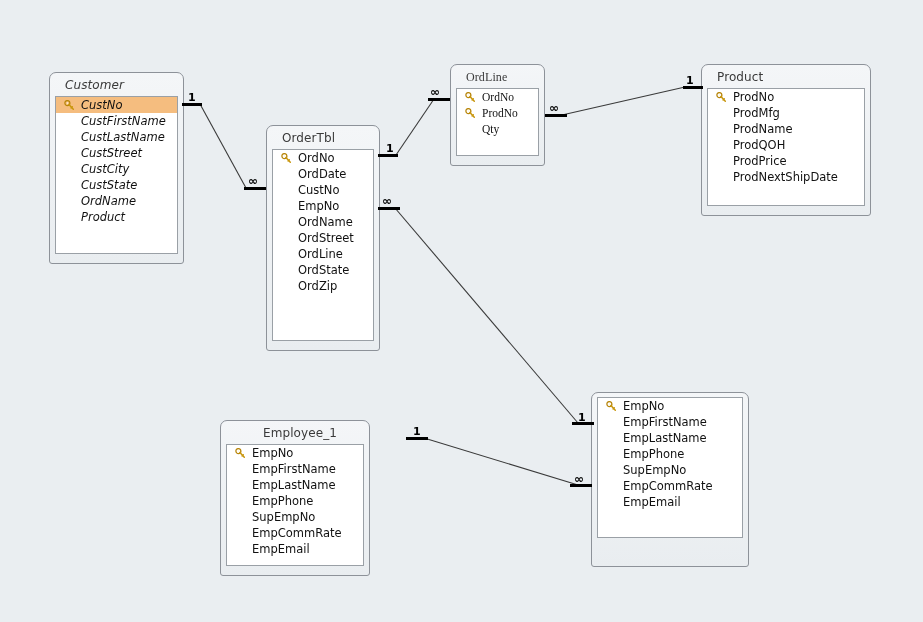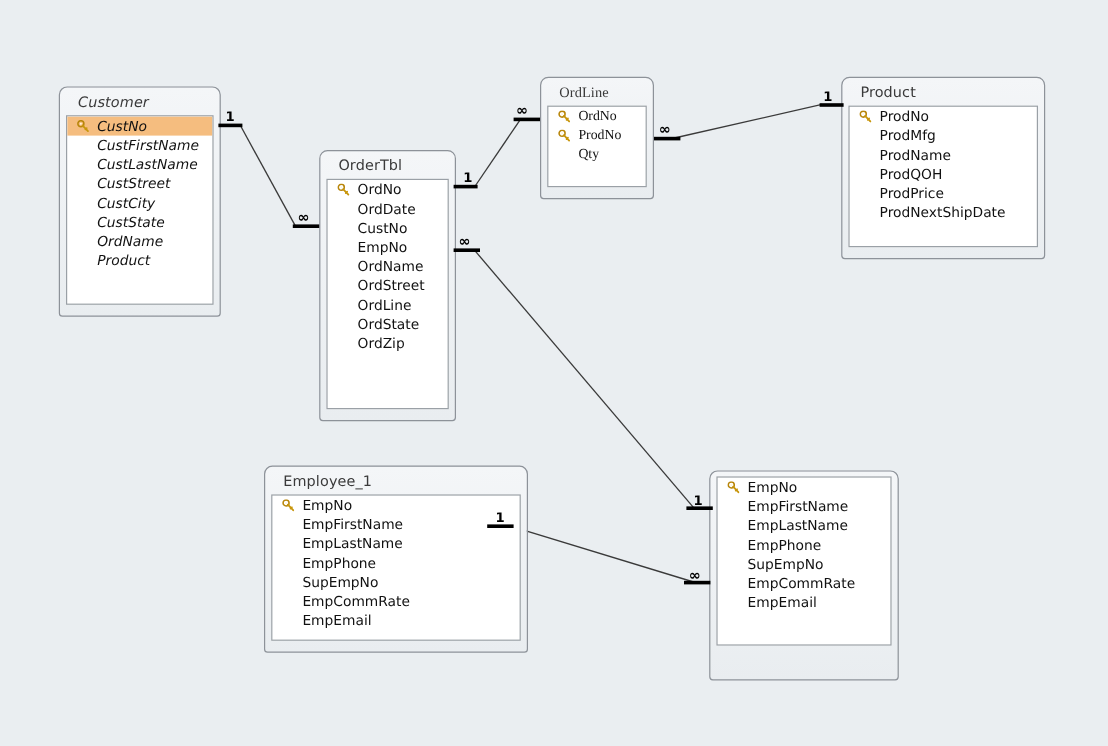--- a/index.html
+++ b/index.html
@@ -260,21 +260,21 @@
           <div class="field">
             <span class="fld-icon"></span>
             <span class="fld-name">ProdPrice</span>
           </div>
           <div class="field">
             <span class="fld-icon"></span>
             <span class="fld-name">ProdNextShipDate</span>
           </div>
         </div>
       </div>
-      <div class="tbl" style="left: 220px; top: 388px; width: 220px; height: 156px;">
+      <div class="tbl" style="left: 220px; top: 420px; width: 150px; height: 156px; text-align: center;">
         <div class="tbl-title">Employee_1</div>
         <div class="fieldlist">
           <div class="field">
             <span class="fld-icon">
               <svg class="key" viewBox="0 0 11 11" xmlns="http://www.w3.org/2000/svg">
                 <circle cx="3.4" cy="3.1" r="2.5" fill="none" stroke="#b8860b" stroke-width="1.3"></circle>
                 <circle cx="3.4" cy="3.1" r="0.8" fill="#fff8e1"></circle>
                 <path d="M4.9 4.6 L9.3 9.2" stroke="#c8960c" stroke-width="1.5" stroke-linecap="round"></path>
                 <path d="M7.1 7.9 L8.3 6.7" stroke="#c8960c" stroke-width="1.4" stroke-linecap="round"></path>
               </svg>

